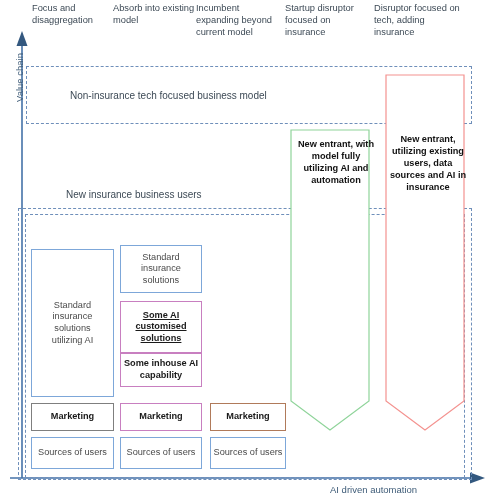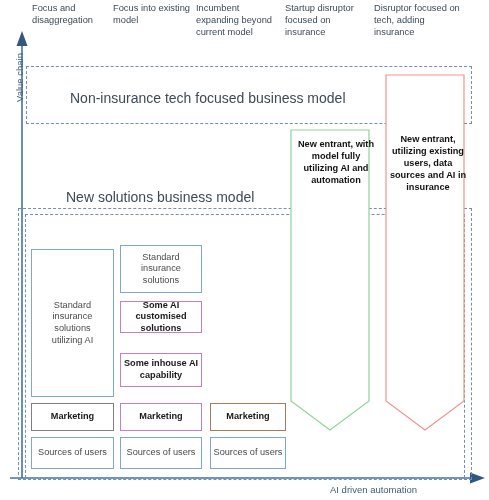--- a/index.html
+++ b/index.html
@@ -26,21 +26,21 @@
   .hdr{
     position:absolute;top:2px;font-size:9.3px;line-height:12.2px;
     color:#3d4a56;text-align:left;
   }
 
   
   .region{
     position:absolute;border:1.3px dashed #6f8fba;background:transparent;
   }
   .region-label{
-    position:absolute;font-size:14px;color:#3d4a56;white-space:nowrap;padding-left:36px;
+    position:absolute;font-size:10px;color:#3d4a56;white-space:nowrap;padding-left:36px;
   }
 
   
   .bx{
     position:absolute;box-sizing:border-box;display:flex;
     align-items:center;justify-content:center;text-align:center;
     font-size:9.2px;line-height:11.6px;background:#fff;
   }
   .bx.blue{border:1px solid #7da7d9;color:#4a4a4a;}
   .bx.purple{border:1.3px solid #c87fc0;color:#1a1a1a;font-weight:bold;}
@@ -65,39 +65,39 @@
     <line x1="22" y1="44" x2="22" y2="478" stroke="#4472a8" stroke-width="1.6"></line>
     <polygon points="22,31 16.5,46 27.5,46" fill="#33587f"></polygon>
 
     <line x1="10" y1="478" x2="472" y2="478" stroke="#4472a8" stroke-width="1.6"></line>
     <polygon points="485,478 470,472.5 470,483.5" fill="#33587f"></polygon>
   </svg>
   <div class="ylabel">Value chain</div>
   <div class="xlabel">AI driven automation</div>
 
   <div class="hdr" style="left:32px;width:78px;">Focus and disaggregation</div>
-  <div class="hdr" style="left:113px;width:82px;">Focus into existing model</div>
+  <div class="hdr" style="left:113px;width:82px;">Absorb into existing model</div>
   <div class="hdr" style="left:196px;width:80px;">Incumbent expanding beyond current model</div>
   <div class="hdr" style="left:285px;width:82px;">Startup disruptor focused on insurance</div>
   <div class="hdr" style="left:374px;width:90px;">Disruptor focused on tech, adding insurance</div>
 
   <div class="region" style="left:26px;top:66px;width:444px;height:56px;"></div>
   <div class="region-label" style="left:34px;top:90px;">Non-insurance tech focused business model</div>
 
   <div class="region" style="left:18px;top:208px;width:452px;height:270px;"></div>
-  <div class="region-label" style="left:30px;top:189px;">New solutions business model</div>
+  <div class="region-label" style="left:30px;top:189px;">New insurance business users</div>
 
   <div class="region" style="left:25px;top:214px;width:438px;height:262px;"></div>
 
   <div class="bx blue" style="left:31px;top:249px;width:83px;height:148px;padding:0 6px;">Standard insurance solutions utilizing AI</div>
   <div class="bx gray" style="left:31px;top:403px;width:83px;height:28px;">Marketing</div>
   <div class="bx blue" style="left:31px;top:437px;width:83px;height:32px;">Sources of users</div>
 
   <div class="bx blue" style="left:120px;top:245px;width:82px;height:48px;padding:0 4px;">Standard insurance solutions</div>
-  <div class="bx purple" style="left:120px;top:301px;width:82px;height:32px;padding:0 4px;">Some AI customised solutions</div>
+  <div class="bx purple" style="left:120px;top:301px;width:82px;height:52px;padding:0 4px;text-decoration:underline;">Some AI customised solutions</div>
   <div class="bx purple" style="left:120px;top:353px;width:82px;height:34px;padding:12px 2px;">Some inhouse AI capability</div>
   <div class="bx purple" style="left:120px;top:403px;width:82px;height:28px;">Marketing</div>
   <div class="bx blue" style="left:120px;top:437px;width:82px;height:32px;">Sources of users</div>
 
 
   <div class="bx brownb" style="left:210px;top:403px;width:76px;height:28px;">Marketing</div>
   <div class="bx blue" style="left:210px;top:437px;width:76px;height:32px;">Sources of users</div>
 
   <div class="arrow-wrap" style="left:289px;top:128px;width:82px;height:305px;">
     <svg width="82" height="305" viewBox="0 0 82 305">

